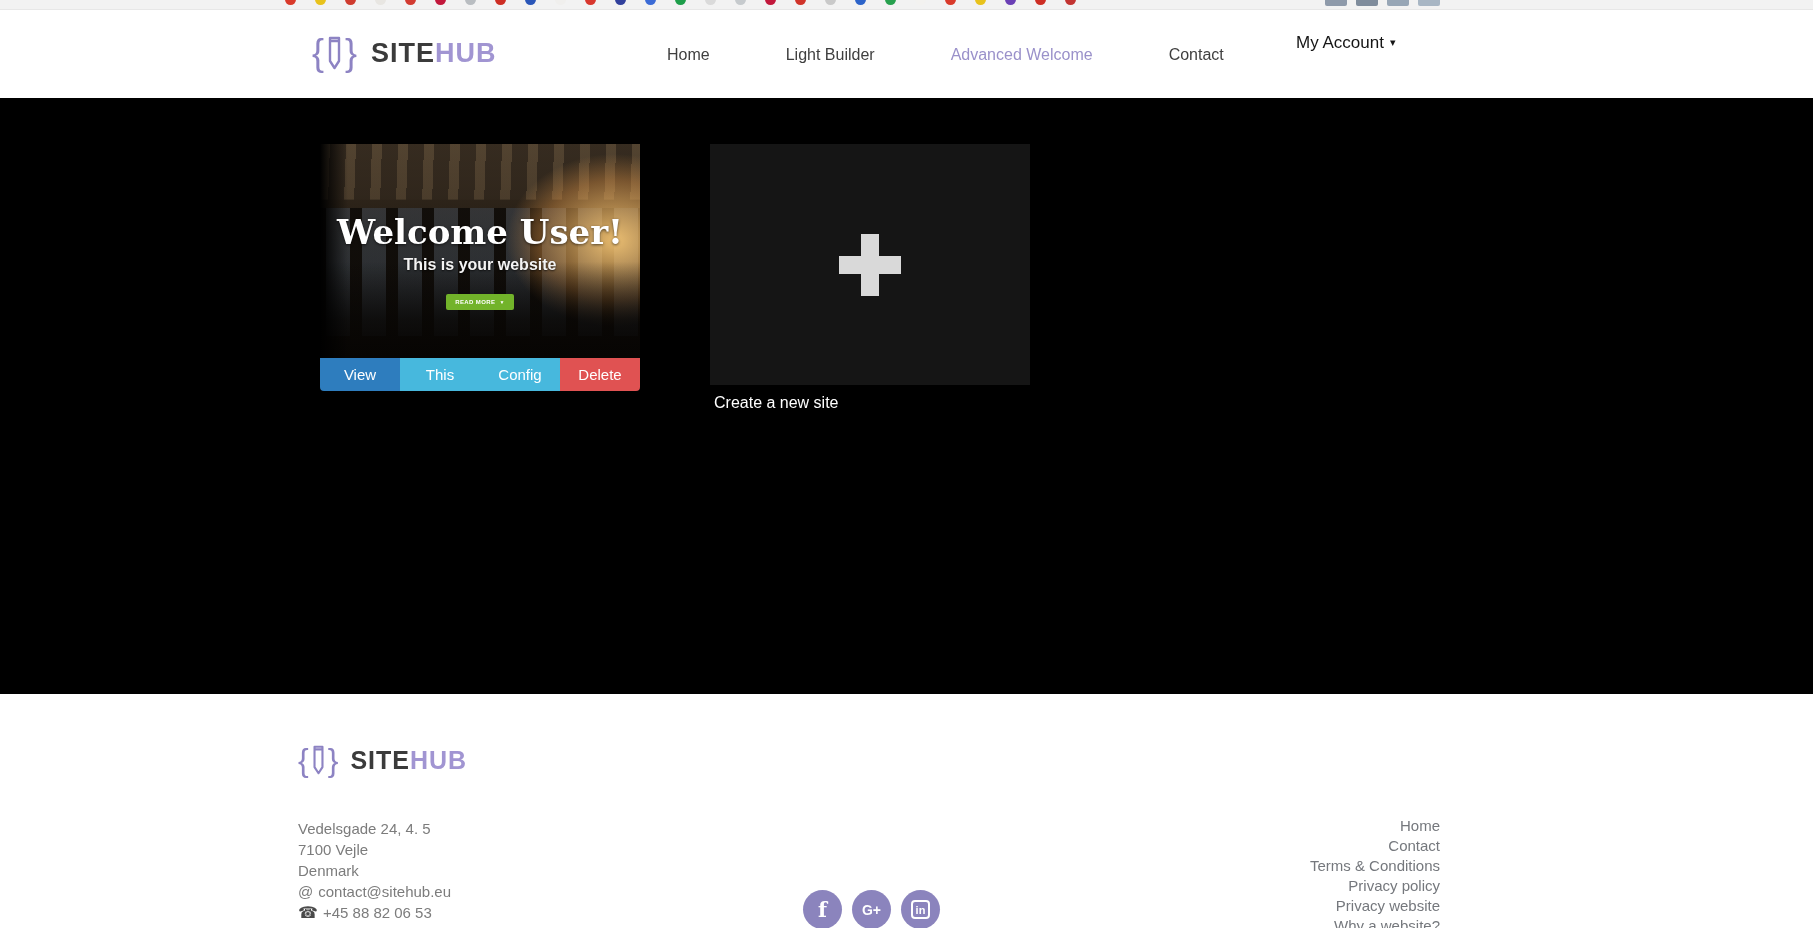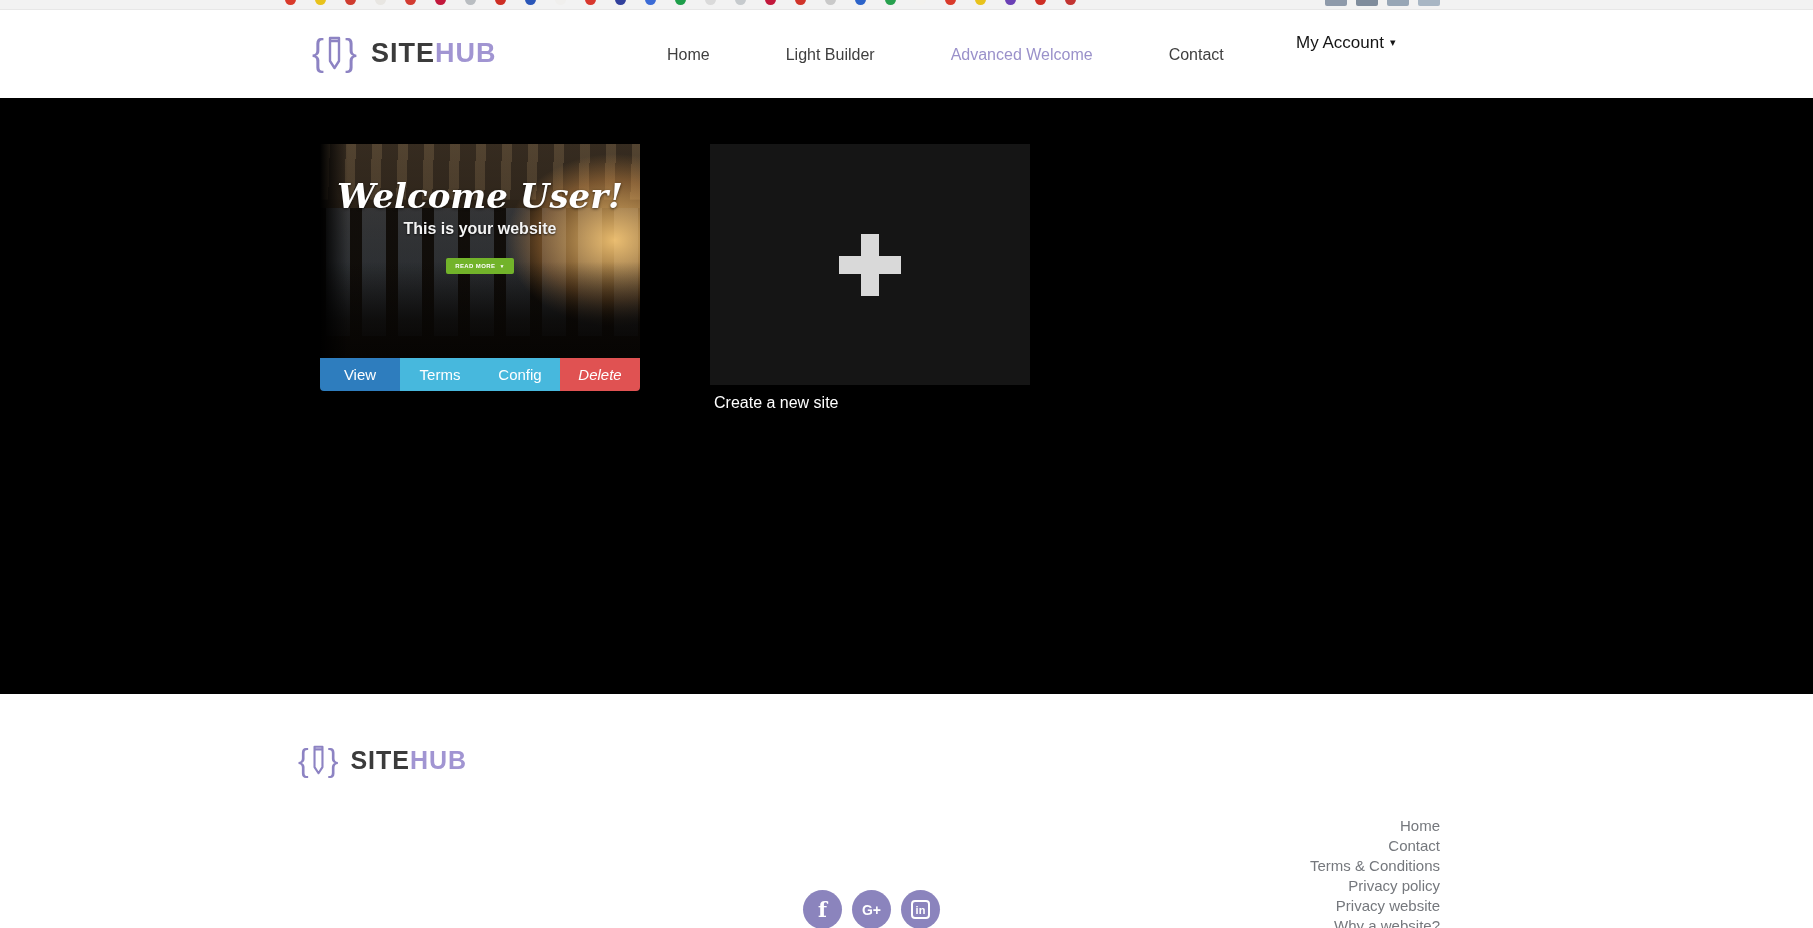--- a/index.html
+++ b/index.html
@@ -50,35 +50,35 @@
       linear-gradient(90deg, #000 0, rgba(0,0,0,.65) 10px, rgba(0,0,0,0) 28px),
       linear-gradient(180deg, rgba(0,0,0,0) 55%, rgba(8,6,4,.78) 82%, #070503 100%),
       radial-gradient(ellipse 150px 120px at 92% 45%, rgba(255,205,120,.9), rgba(255,170,80,.35) 50%, rgba(0,0,0,0) 72%),
       repeating-linear-gradient(90deg, rgba(15,12,9,.9) 0 6px, rgba(68,84,104,.38) 6px 30px, rgba(15,12,9,.9) 30px 36px),
       repeating-linear-gradient(92deg, rgba(122,100,72,.38) 0 10px, rgba(50,40,30,.5) 10px 26px),
       linear-gradient(180deg, #3a2f22 0%, #2b2218 30%, #1d1811 60%, #0c0906 100%);
     background-size:100% 100%, 100% 100%, 100% 100%, 100% 60%, 100% 26%, 100% 100%;
     background-position:0 0, 0 0, 0 0, 0 75%, 0 0, 0 0;
     background-repeat:no-repeat;
     display:flex; flex-direction:column; align-items:center; }
-  .hero-title { margin-top:32px; font-family:"DejaVu Serif", serif; font-style:italic;
+  .hero-title { margin-top:68px; font-family:"DejaVu Serif", serif; 
                 font-weight:700; font-size:34px; color:#fff; white-space:nowrap;
                 text-shadow:0 1px 3px rgba(0,0,0,.6); }
   .hero-sub { margin-top:4px; font-size:16px; font-weight:700; color:#f4f4f4;
               text-shadow:0 1px 2px rgba(0,0,0,.7); }
   .hero-btn { margin-top:20px; background:#72b32a; color:#fff; font-size:6px; font-weight:700;
               letter-spacing:.4px; padding:5px 9px; border-radius:2px; cursor:pointer;
               display:flex; align-items:center; }
   .tiny-caret { font-size:5px; margin-left:4px; }
 
   .actions { display:flex; height:33px; }
   .action-btn { flex:1 1 25%; display:flex; align-items:center; justify-content:center;
                 color:#fff; font-size:15px; text-decoration:none; cursor:pointer; }
   .action-btn:first-child { border-radius:0 0 0 4px; }
-  .action-btn:last-child { border-radius:0 0 4px 0;font-style:italic; }
+  .action-btn:last-child { border-radius:0 0 4px 0; }
 
   .create-wrap { position:absolute; left:710px; top:46px; width:272px; }
   .create-card { width:320px; height:241px; background:#151515; position:relative; cursor:pointer; }
   .plus { position:absolute; left:50%; top:50%; width:62px; height:62px;
           transform:translate(-50%,-50%); }
   .plus .ph { position:absolute; left:0; top:22px; width:62px; height:18px; background:#d9d9d9; }
   .plus .pv { position:absolute; left:22px; top:0; width:18px; height:62px; background:#d9d9d9; }
   .create-label { margin:9px 0 0 4px; color:#fff; font-size:16px; cursor:pointer; }
 
   
@@ -174,21 +174,21 @@
       <div class="hero">
         <div class="hero-title">Welcome User!</div>
         <div class="hero-sub">This is your website</div>
         <div class="hero-btn">
           <span>READ MORE</span>
           <span class="tiny-caret">▼</span>
         </div>
       </div>
       <div class="actions" id="actions">
           <a class="action-btn" style="background: rgb(46, 125, 190);">View</a>
-          <a class="action-btn" style="background: rgb(71, 184, 221);">Terms</a>
+          <a class="action-btn" style="background: rgb(71, 184, 221);">This</a>
           <a class="action-btn" style="background: rgb(71, 184, 221);">Config</a>
           <a class="action-btn" style="background: rgb(224, 82, 82);">Delete</a>
         </div>
     </div>
 
     <div class="create-wrap">
       <div class="create-card">
         <div class="plus">
             <div class="ph"></div>
             <div class="pv"></div>
@@ -202,20 +202,33 @@
   <footer>
     <div class="logo logo-ftr">
       <span class="brace">{</span>
       <svg class="pencil" width="15" height="30" viewBox="0 0 17 34">
         <path d="M4 2 h9 v3 h-9 z M4 5 h9 v20 l-4.5 7 L4 25 z" fill="none" stroke="#8d83c3" stroke-width="2.4" stroke-linejoin="round"></path>
       </svg>
       <span class="brace">}</span>
       <span class="logo-text"><span>SITE</span><span class="hub">HUB</span></span>
     </div>
 
+    <div class="address" id="address">
+        <div class="addr-line">Vedelsgade 24, 4. 5</div>
+        <div class="addr-line">7100 Vejle</div>
+        <div class="addr-line">Denmark</div>
+      <div class="contact-line">
+        <span class="at-icon">@</span>
+        <span>contact@sitehub.eu</span>
+      </div>
+      <div class="contact-line">
+        <span class="phone-icon">☎</span>
+        <span>+45 88 82 06 53</span>
+      </div>
+    </div>
 
     <div class="social" id="social">
         <a class="social-circle">
           <span class="g-f">f</span>
         </a>
         <a class="social-circle">
           <span class="g-gp">G+</span>
         </a>
         <a class="social-circle">
           <span class="g-in">in</span>

